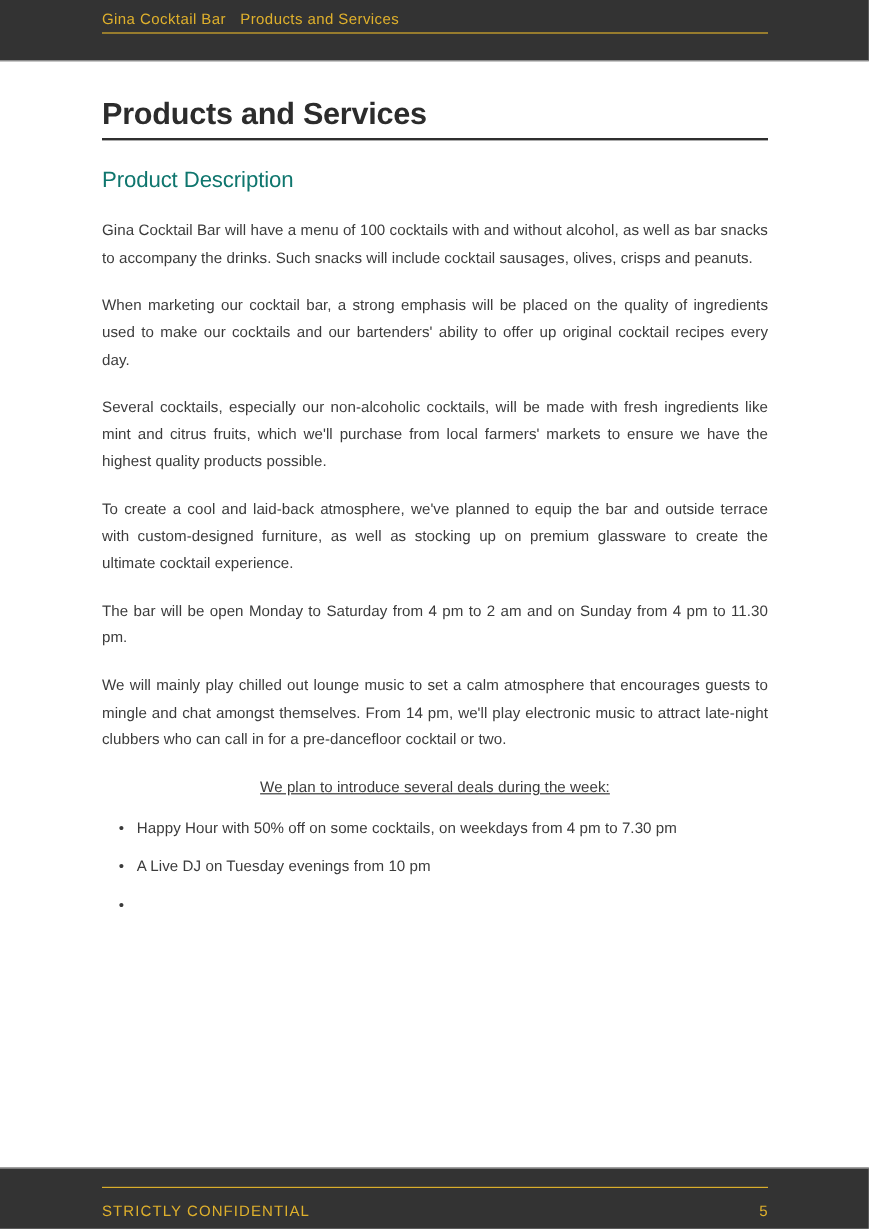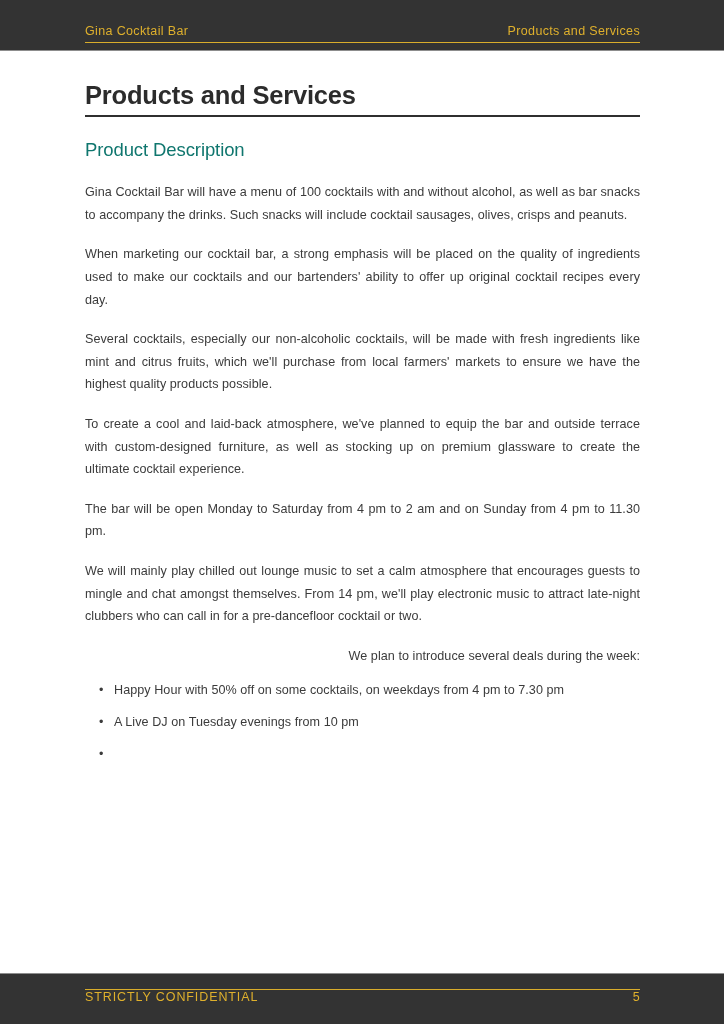--- a/index.html
+++ b/index.html
@@ -29,26 +29,26 @@
     background: #333333;
     border-bottom: 1px solid #8d8d8d;
     box-sizing: border-box;
     flex: 0 0 auto;
     position: relative;
   }
   .header-inner {
     position: absolute;
     left: 85px;
     right: 84px;
-    top: 24px;
+    top: 9px;
     display: flex;
-    justify-content: space-between;
     align-items: flex-end;
     border-bottom: 1.5px solid #d9ad2b;
     padding-bottom: 4px;
+    gap: 12px;
   }
   .header-left, .header-right {
     color: #dfb02c;
     font-size: 12.5px;
     letter-spacing: 0.35px;
     white-space: nowrap;
   }
 
   
   .page-body {
@@ -85,21 +85,22 @@
     line-height: 22.6px;
     color: #3b3b3b;
     text-align: justify;
     margin: 17px 0 0 0;
     letter-spacing: 0.05px;
   }
   p.body-text.first {
     margin-top: 20px;
   }
   p.body-text.no-justify {
-    text-align: right;
+    text-align: center;
+    text-decoration: underline;
   }
   ul.deal-list {
     list-style: none;
     margin: 12px 0 0 0;
     padding: 0 0 0 14px;
   }
   ul.deal-list li {
     position: relative;
     font-size: 12.6px;
     line-height: 22.6px;
@@ -132,21 +133,21 @@
   }
   .footer-inner {
     position: absolute;
     left: 85px;
     right: 84px;
     top: 15px;
     display: flex;
     justify-content: space-between;
     align-items: flex-start;
     border-top: 1.5px solid #d9ad2b;
-    padding-top: 0;
+    padding-top: 12px;
   }
   .footer-left {
     color: #dfb02c;
     font-size: 12.5px;
     letter-spacing: 0.9px;
     white-space: nowrap;
   }
   .footer-right {
     color: #dfb02c;
     font-size: 12.5px;

